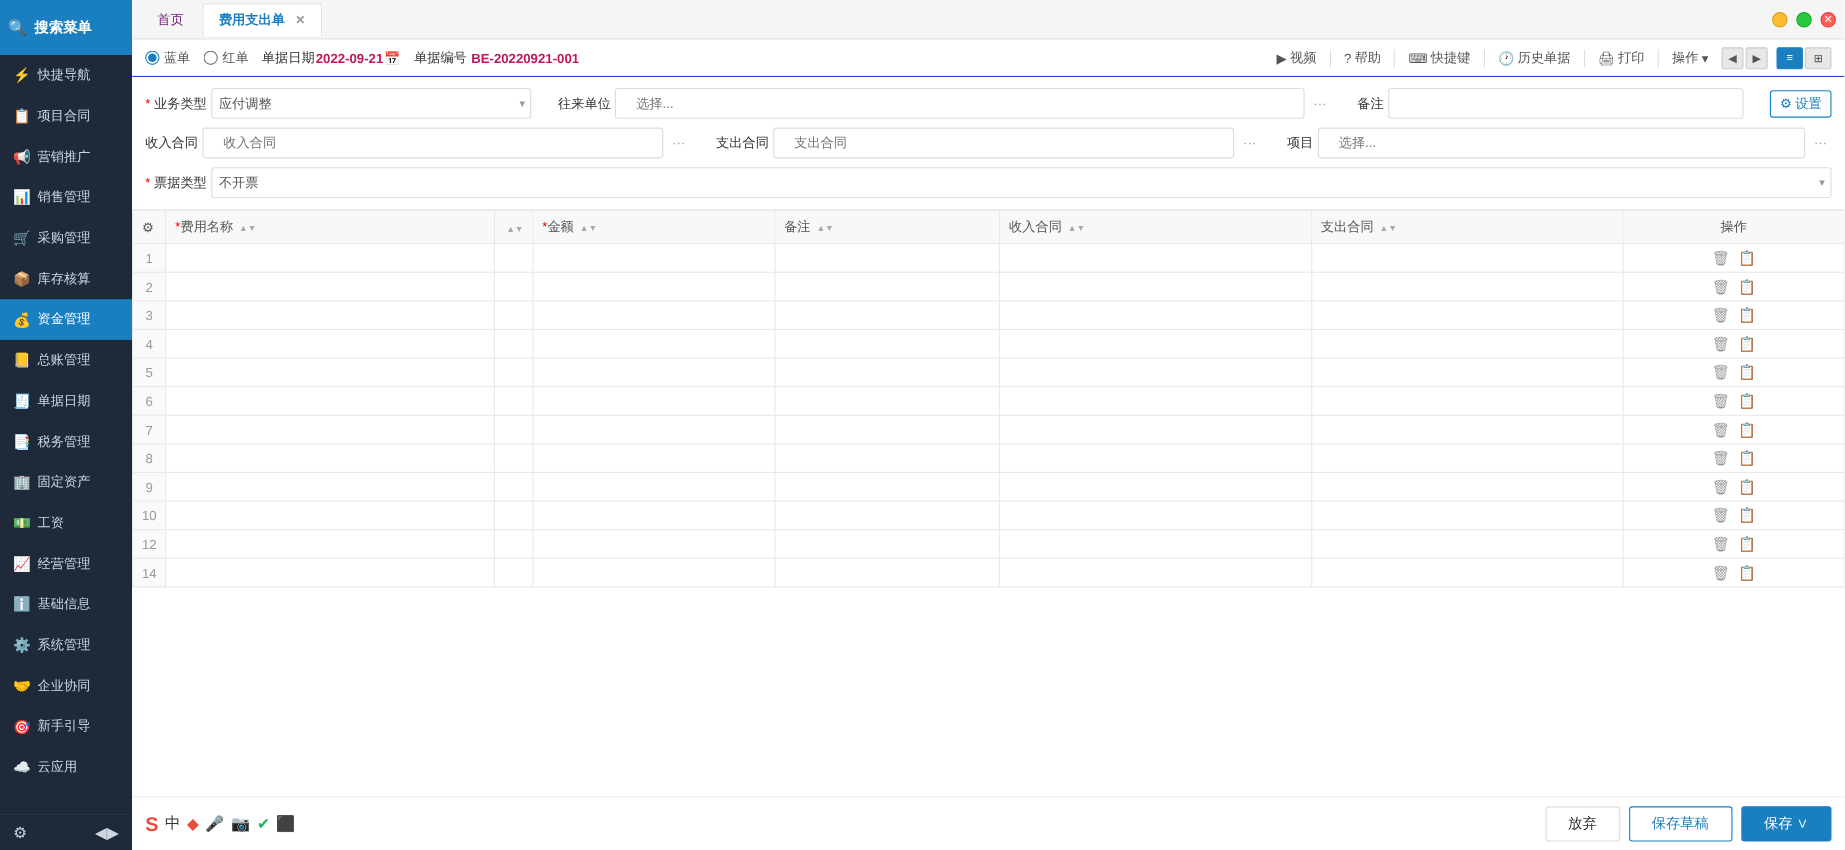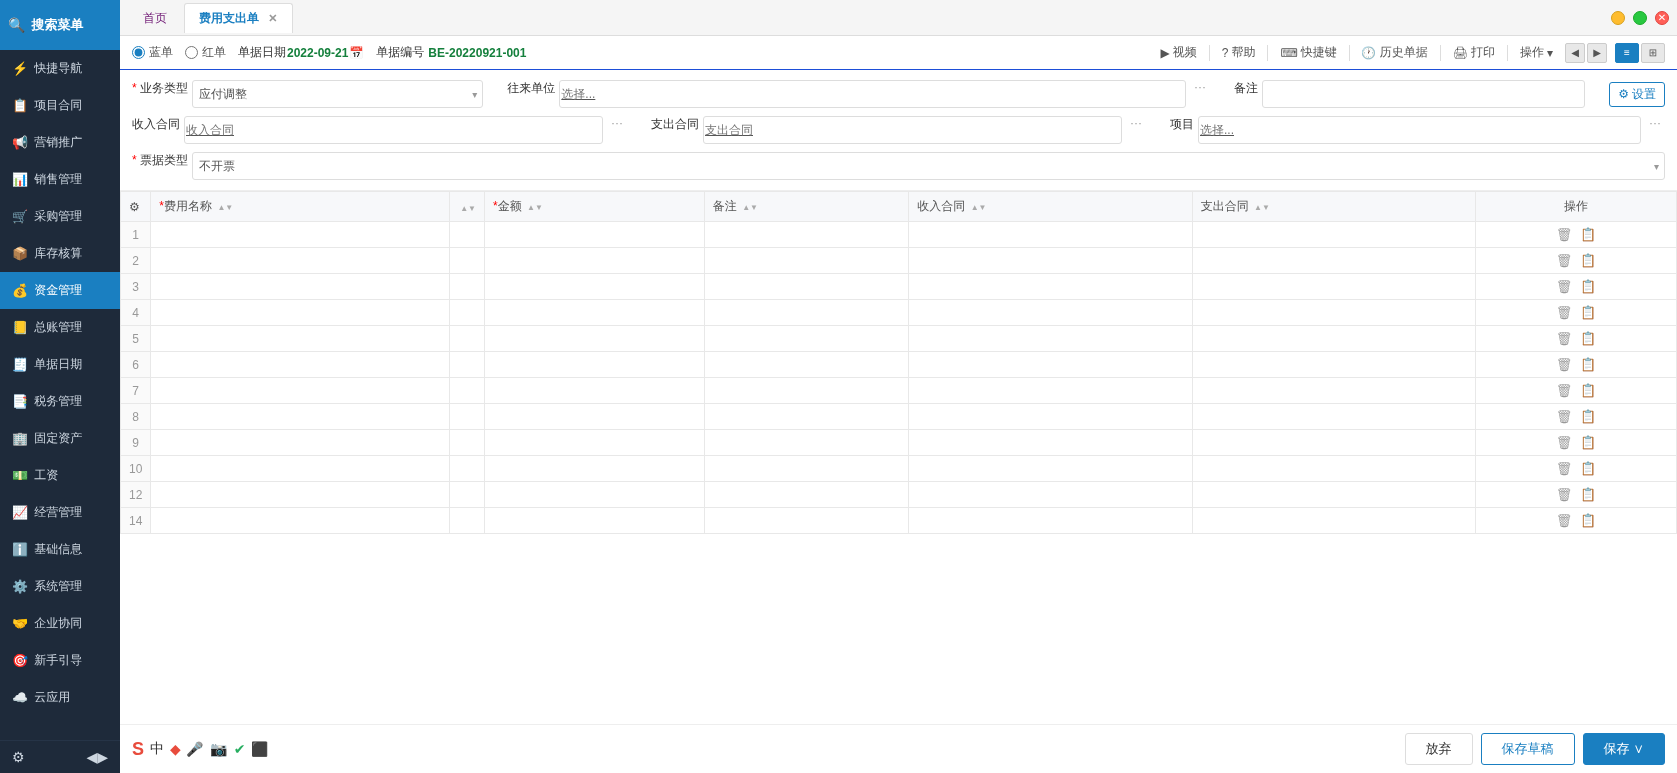--- a/index.html
+++ b/index.html
@@ -151,54 +151,54 @@
       background: #fff;
       border-bottom: 1px solid #eee;
       display: flex;
       flex-direction: column;
       gap: 8px;
     }
     .radio-label { display: flex; align-items: center; gap: 4px; cursor: pointer; }
     .radio-blue { accent-color: #1a7fc1; }
     .date-field { display: flex; align-items: center; gap: 1px; }
     .field-label { color: #333; font-size: 12px; }
-    .field-value { color: #15803d; font-size: 12px; font-weight: bold; }
+    .field-value { color: #be185d; font-size: 12px; font-weight: bold; }
     .doc-no-field { display: flex; align-items: center; gap: 4px; }
 
     .form-row {
       display: flex;
       align-items: center;
       gap: 24px;
       flex-wrap: wrap;
     }
     .form-field {
       display: flex;
+      align-items: center;
       gap: 4px;
       flex: 1;
       min-width: 200px;
     }
     .form-field label {
       font-size: 12px;
       color: #333;
       white-space: nowrap;
     }
     .form-field label.required::before {
       content: '* ';
       color: red;
     }
     .form-input {
       flex: 1;
       height: 28px;
       border: 1px solid #ddd;
       border-radius: 3px;
-      padding: 0 1px;
+      padding: 0 18px;
       font-size: 12px;
       color: #555;
       outline: none;
-      text-decoration: underline;
     }
     .form-select-wrapper {
       flex: 1;
       position: relative;
       display: flex;
       align-items: center;
     }
     .form-select {
       flex: 1;
       height: 28px;

